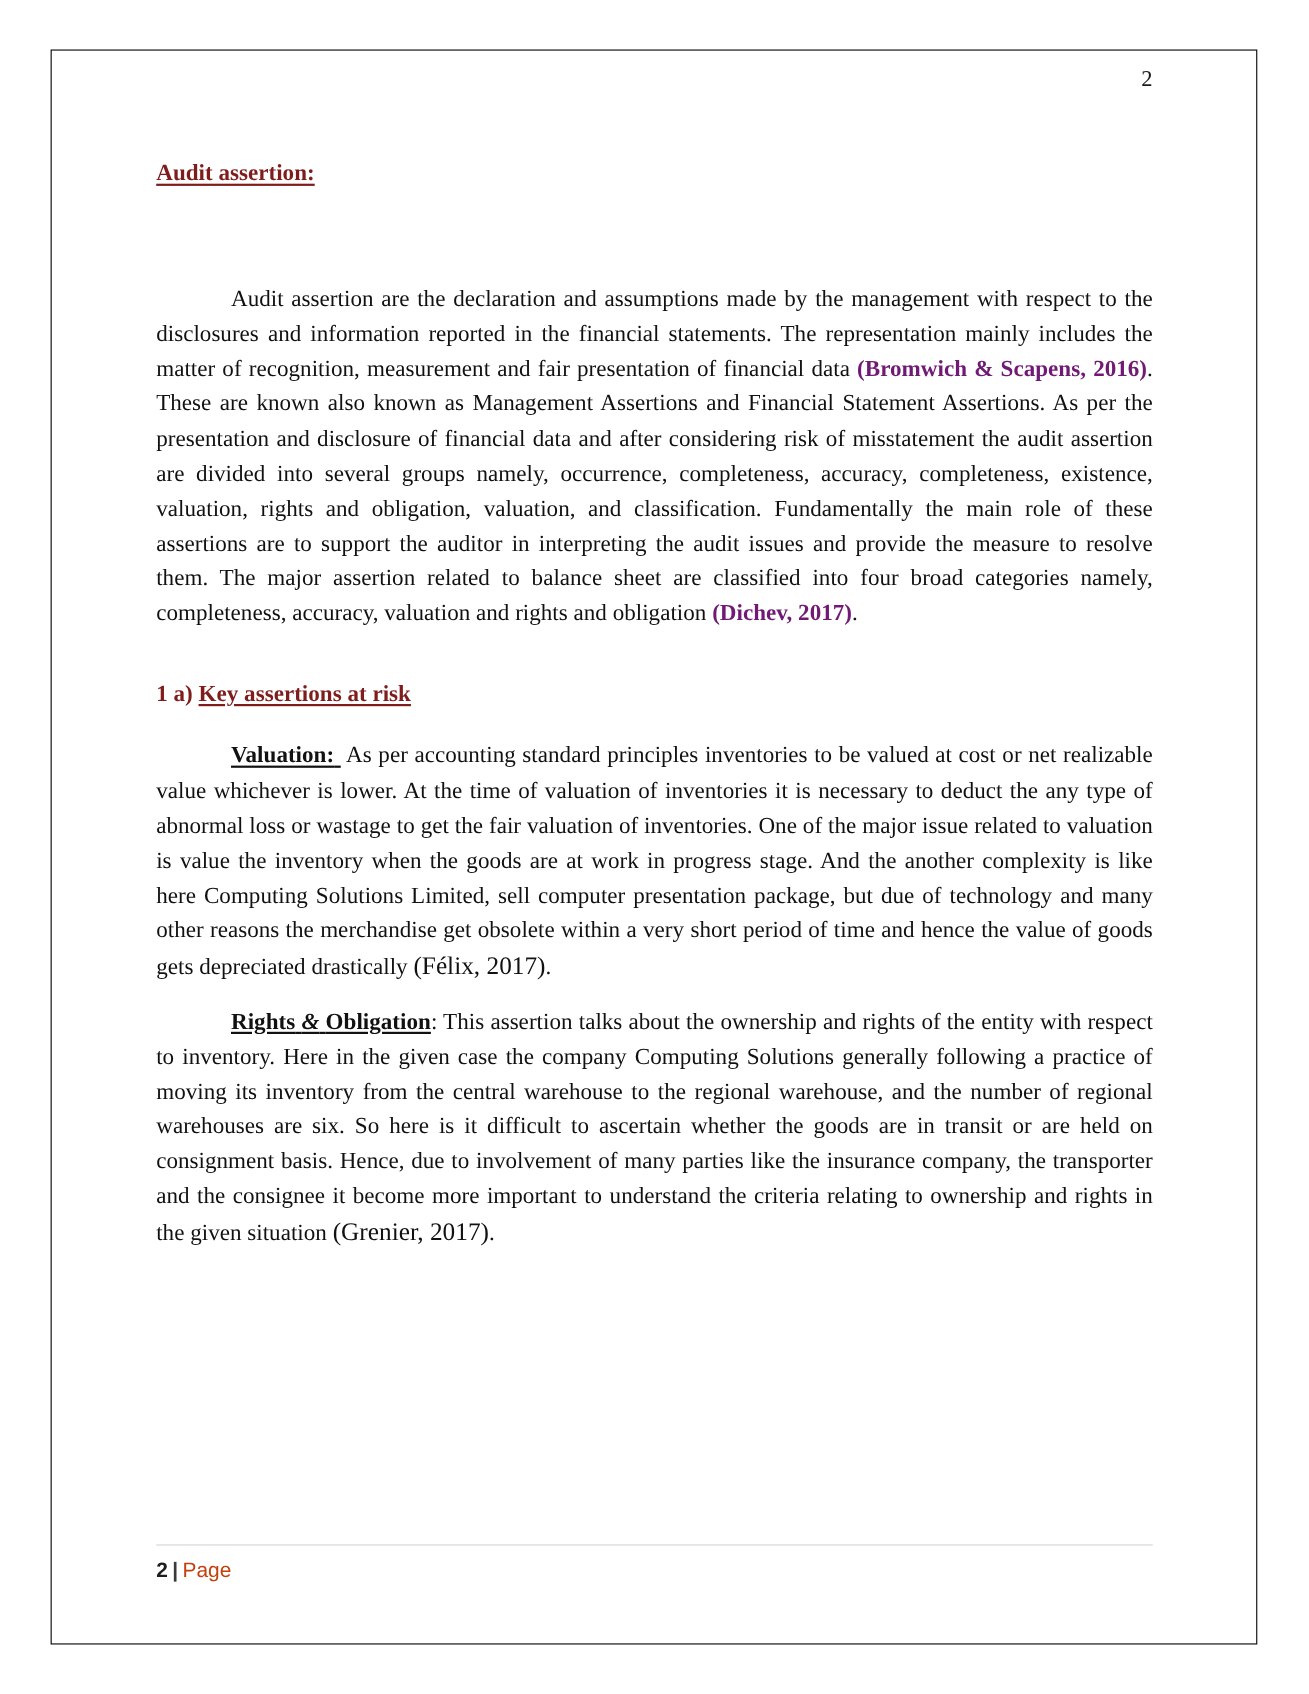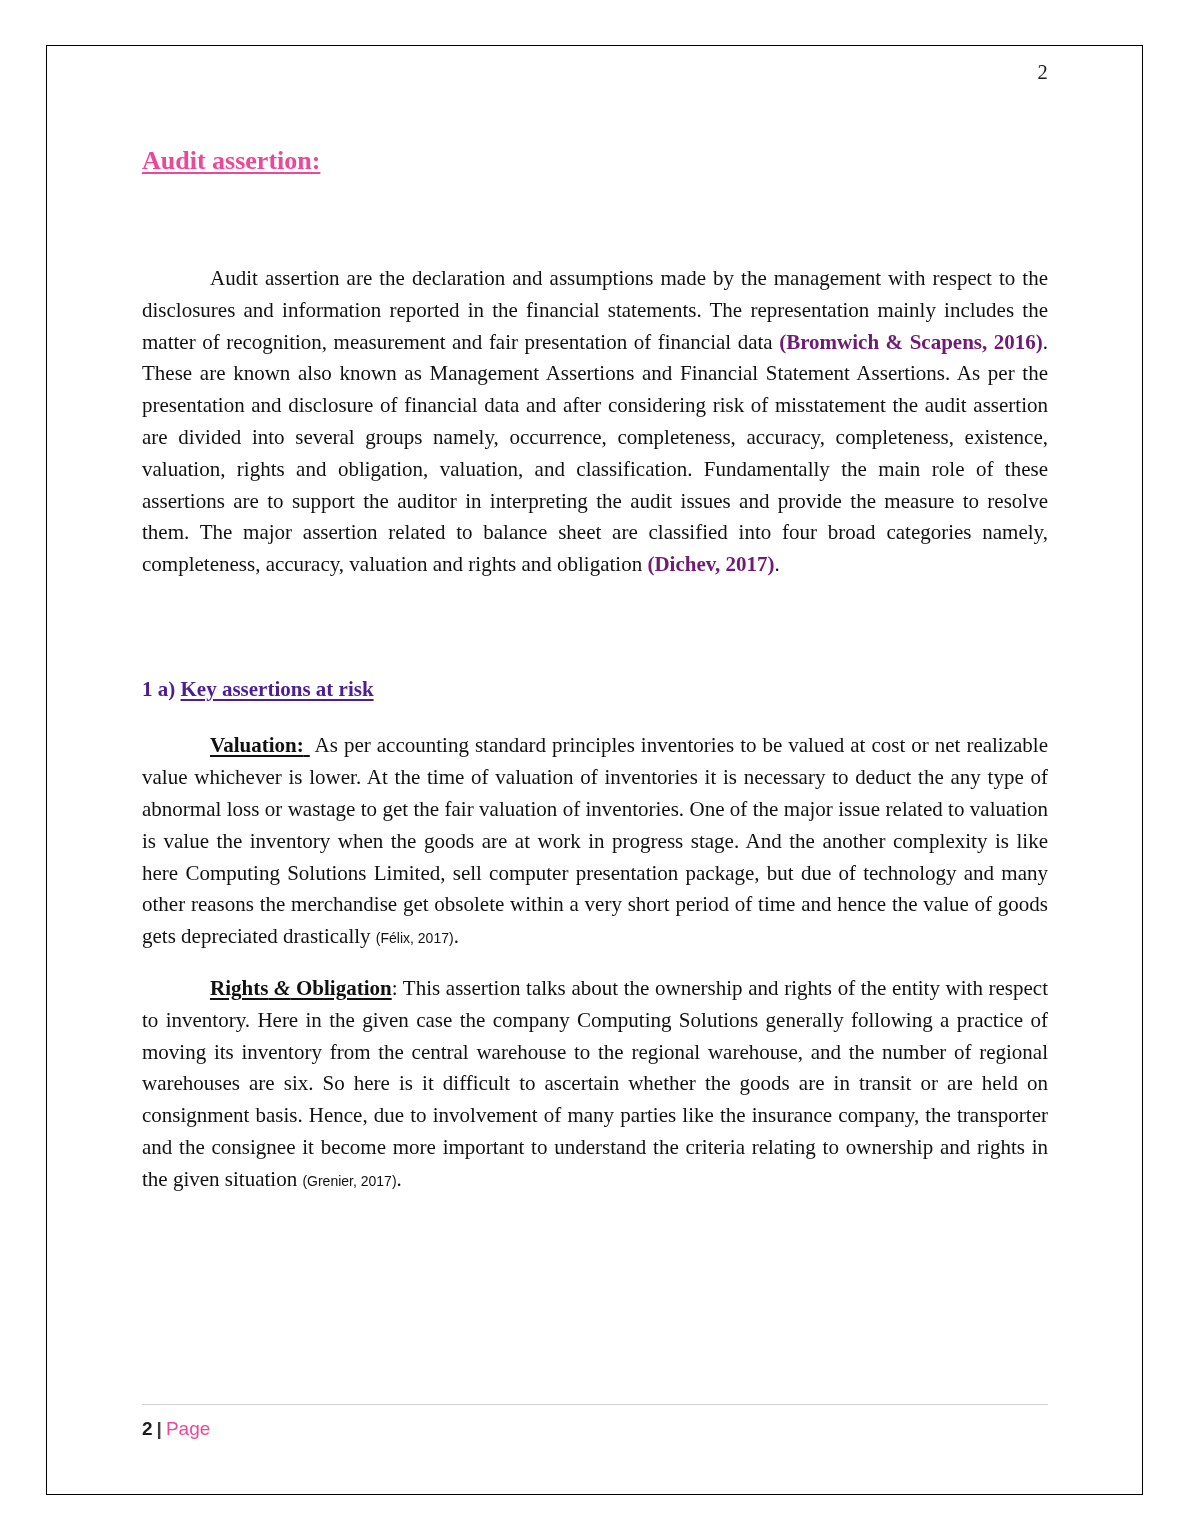--- a/index.html
+++ b/index.html
@@ -51,38 +51,38 @@
     font-size: 20.5px;
     line-height: 1.2;
     color: #1a1a1a;
     letter-spacing: 0.2px;
   }
 
   
   .section-title {
     margin: 58px 0 0 0;
     padding-left: 0px;
-    font-size: 26px;
+    font-size: 21px;
     font-weight: bold;
     line-height: 1.4;
-    color: #ec4899;
+    color: #7f1d1d;
   }
   .section-title .u {
     text-decoration: underline;
     text-underline-offset: 3px;
   }
   .title-indent {
     padding-left: 0px;
   }
 
   .subsection-title {
-    margin: 94px 0 0 0;
+    margin: 42px 0 0 0;
     font-size: 21px;
     line-height: 1.4;
-    color: #4c1d95;
+    color: #7f1d1d;
   }
   .subsection-title .num {
     font-weight: bold;
   }
   .subsection-title .u {
     font-weight: bold;
     text-decoration: underline;
     text-underline-offset: 3px;
   }
 
@@ -113,22 +113,22 @@
     text-underline-offset: 3px;
     margin-top: 11px;
   }
   .lead-amp {
     font-weight: bold;
     font-style: italic;
     text-decoration: underline;
     text-underline-offset: 3px;
   }
   .cite-sans {
-    font-family: Liberation Sans, sans-serif;
-    font-size: 14px;
+    font-family: Liberation Serif, serif;
+    font-size: 23px;
   }
 
   
   .footer-wrap {
     position: absolute;
     left: 142px;
     top: 1404px;
     width: 906px;
   }
   .footer-rule {
@@ -146,21 +146,21 @@
   .footer-num {
     color: #1d1d1d;
     font-weight: bold;
   }
   .footer-sep {
     color: #3a3a3a;
     font-weight: bold;
     padding: 0 4px;
   }
   .footer-label {
-    color: #ec4899;
+    color: #c2410c;
   }
 </style>
 </head>
 <body>
 
 <div class="page-sheet">
 
   <div class="page-border"></div>
 
   <div class="page-inner">

